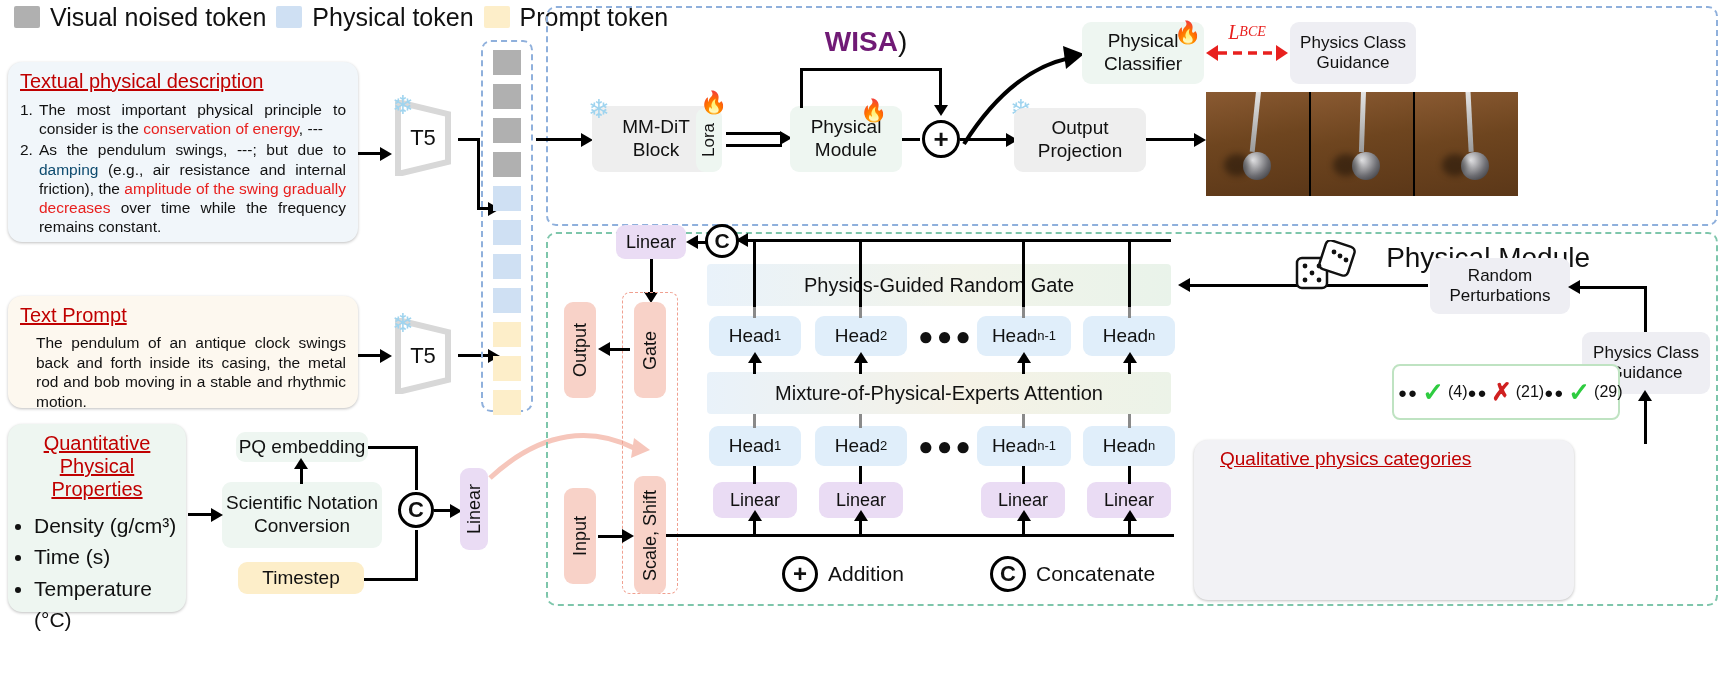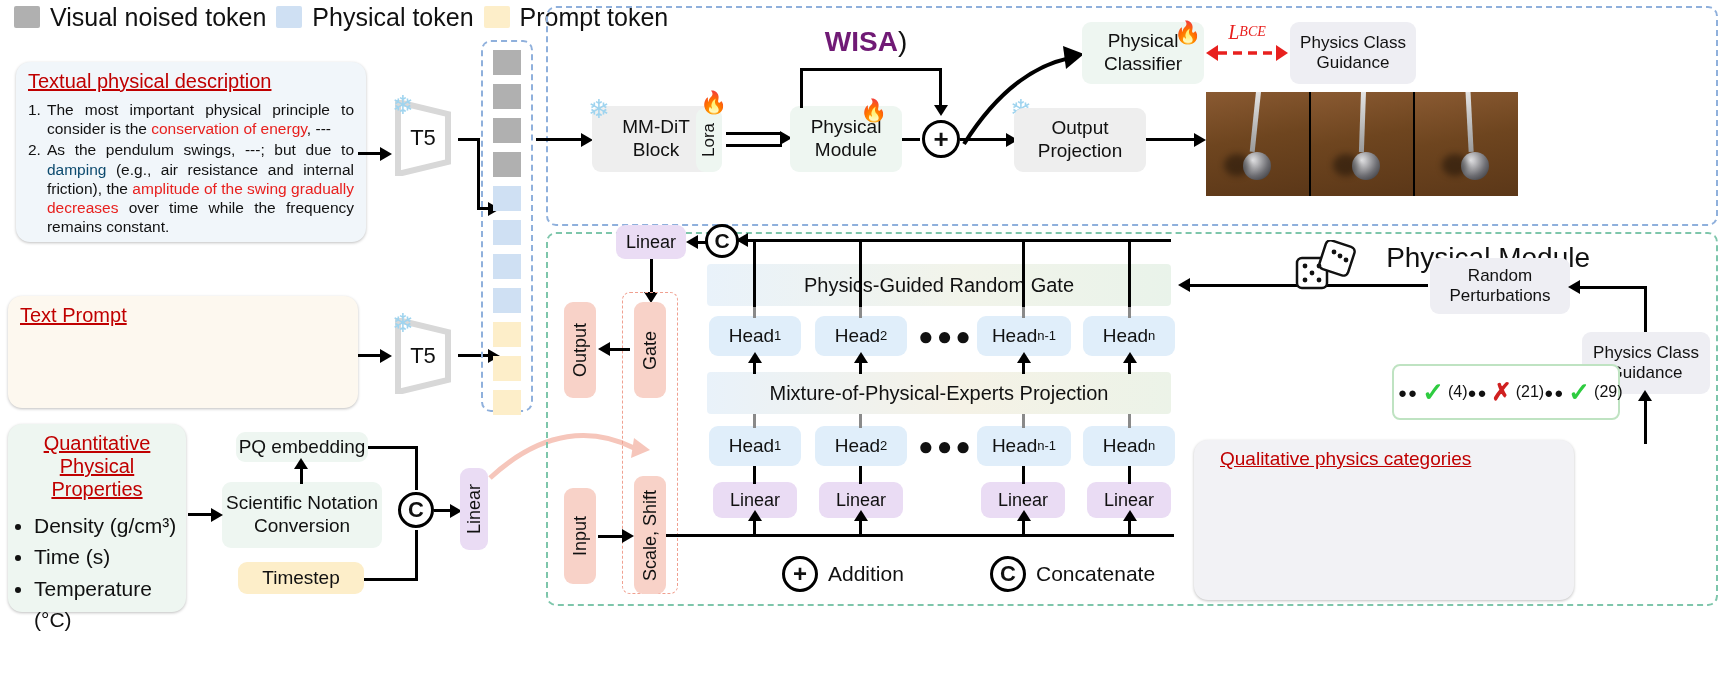--- a/index.html
+++ b/index.html
@@ -48,40 +48,41 @@
 
 <div class="abs" id="legend">
   <div class="lg-sw" style="background:#b0b0b0"></div>
   <div class="lg-tx">Visual noised token</div>
   <div class="lg-sw" style="background:#cfe0f3"></div>
   <div class="lg-tx">Physical token</div>
   <div class="lg-sw" style="background:#fdeec9"></div>
   <div class="lg-tx">Prompt token</div>
 </div>
 
-<div class="abs card" style="left:16px;top:62px;width:350px;height:180px;background:#f1f6fa;padding:8px 12px;">
+<div class="abs card" style="left:8px;top:62px;width:350px;height:180px;background:#f1f6fa;padding:8px 12px;">
   <div class="card-title">Textual physical description</div>
   <div style="margin-top:7px;font-size:15.5px;line-height:1.24;">
     <div style="display:flex;gap:6px;">
       <span>1.</span>
       <span style="text-align:justify;">
         <span>The most important physical principle to consider is the </span><span style="color:#e8201e">conservation of energy</span><span>,  ---</span>
       </span>
     </div>
     <div style="display:flex;gap:6px;margin-top:2px;">
       <span>2.</span>
       <span style="text-align:justify;">
         <span>As the pendulum swings,  ---; but due to </span><span style="color:#0c4a6e">damping</span><span> (e.g., air resistance and internal friction), the </span><span style="color:#e8201e">amplitude of the swing gradually decreases</span><span> over time while the frequency remains constant.</span>
       </span>
     </div>
   </div>
 </div>
 
 <div class="abs card" style="left:8px;top:296px;width:350px;height:112px;background:#fdf8ef;padding:8px 12px;">
   <div class="card-title">Text Prompt</div>
+  <div style="margin-top:6px;margin-left:16px;font-size:15.5px;line-height:1.26;text-align:justify;">The pendulum of an antique clock swings back and forth inside its casing, the metal rod and bob moving in a stable and rhythmic motion.</div>
 </div>
 
 <div class="abs card" style="left:8px;top:424px;width:178px;height:188px;background:#eef6f1;padding:8px 8px;">
   <div class="card-title ctr" style="flex-direction:column;line-height:1.16;">
     <span>Quantitative</span>
     <span>Physical</span>
     <span>Properties</span>
   </div>
   <ul style="margin:8px 0 0 4px;padding-left:14px;font-size:21px;line-height:1.5;">
     <li>Density (g/cm³)</li>
@@ -276,21 +277,21 @@
 <div class="abs node ctr vert" style="left:564px;top:488px;width:32px;height:96px;background:#f8d2c8;font-size:18px;">Input</div>
 <div class="abs node ctr vert" style="left:634px;top:476px;width:32px;height:118px;background:#f8d2c8;font-size:18px;">Scale, Shift</div>
 <div class="hl" style="left:598px;top:535px;width:28px;"></div>
 <div class="ah ah-r" style="left:622px;top:529px;"></div>
 
 <div class="hl" style="left:666px;top:534px;width:508px;"></div>
 
 <div class="abs ctr" style="left:707px;top:264px;width:464px;height:42px;border-radius:4px;font-size:20px;
             background:linear-gradient(90deg,#e9f2fa 0%,#f2f4ea 55%,#e9f3ea 100%);">Physics-Guided Random Gate</div>
 <div class="abs ctr" style="left:707px;top:372px;width:464px;height:42px;border-radius:4px;font-size:20px;
-            background:linear-gradient(90deg,#e9f2fa 0%,#f5f2e6 55%,#ecf3e8 100%);">Mixture-of-Physical-Experts Projection</div>
+            background:linear-gradient(90deg,#e9f2fa 0%,#f5f2e6 55%,#ecf3e8 100%);">Mixture-of-Physical-Experts Attention</div>
 
 <div class="abs node ctr" style="left:709px;top:316px;width:92px;height:40px;background:#e0eefa;">
   <span>Head</span>
     <span style="font-size:13px;vertical-align:sub;">1</span>
 </div>
 <div class="abs node ctr" style="left:815px;top:316px;width:92px;height:40px;background:#e0eefa;">
   <span>Head</span>
     <span style="font-size:13px;vertical-align:sub;">2</span>
 </div>
 <div class="abs ctr" style="left:915px;top:316px;width:62px;height:40px;font-size:26px;letter-spacing:3px;">●●●</div>

